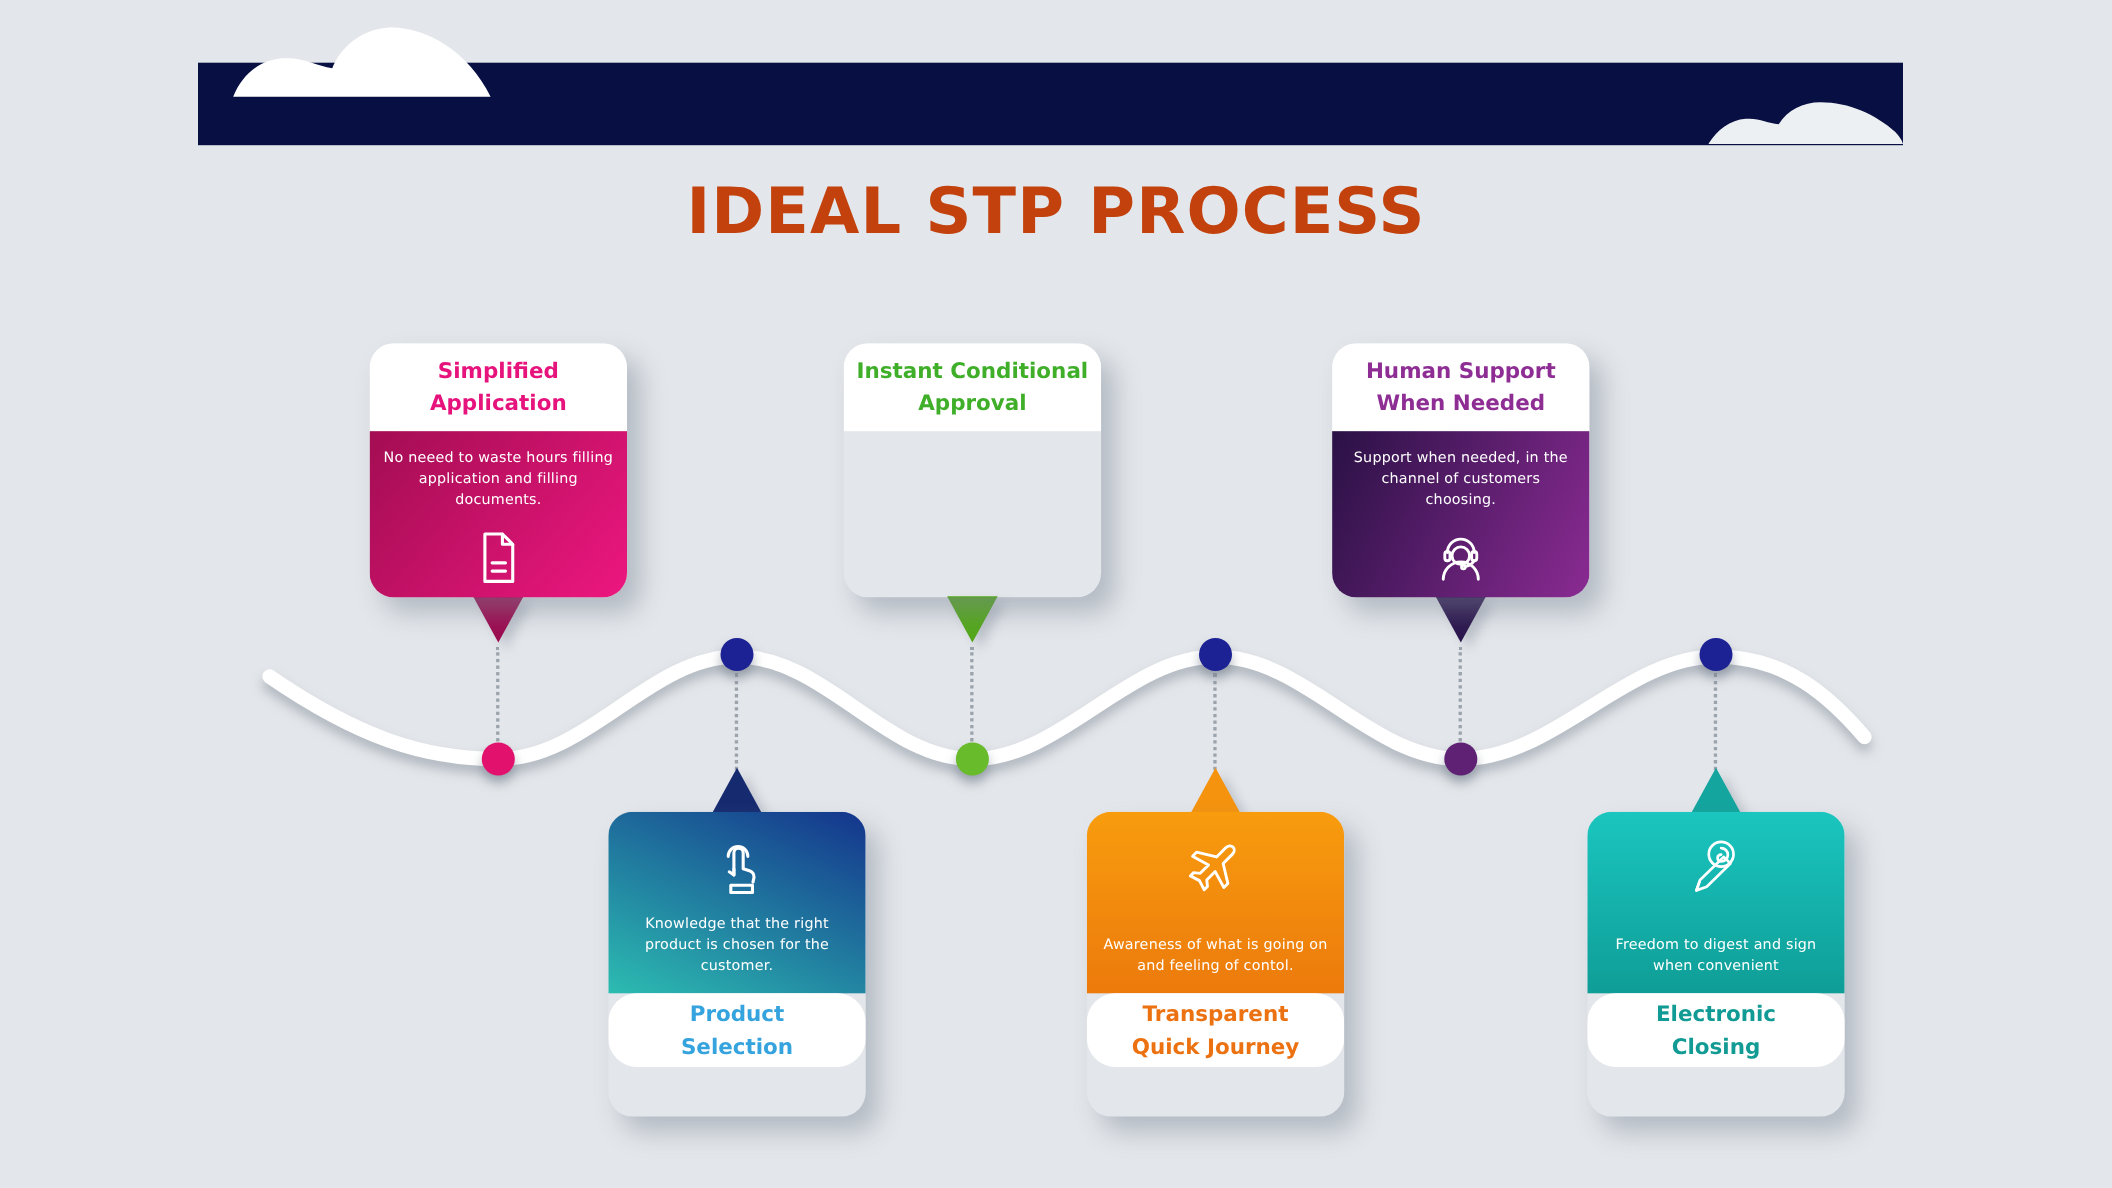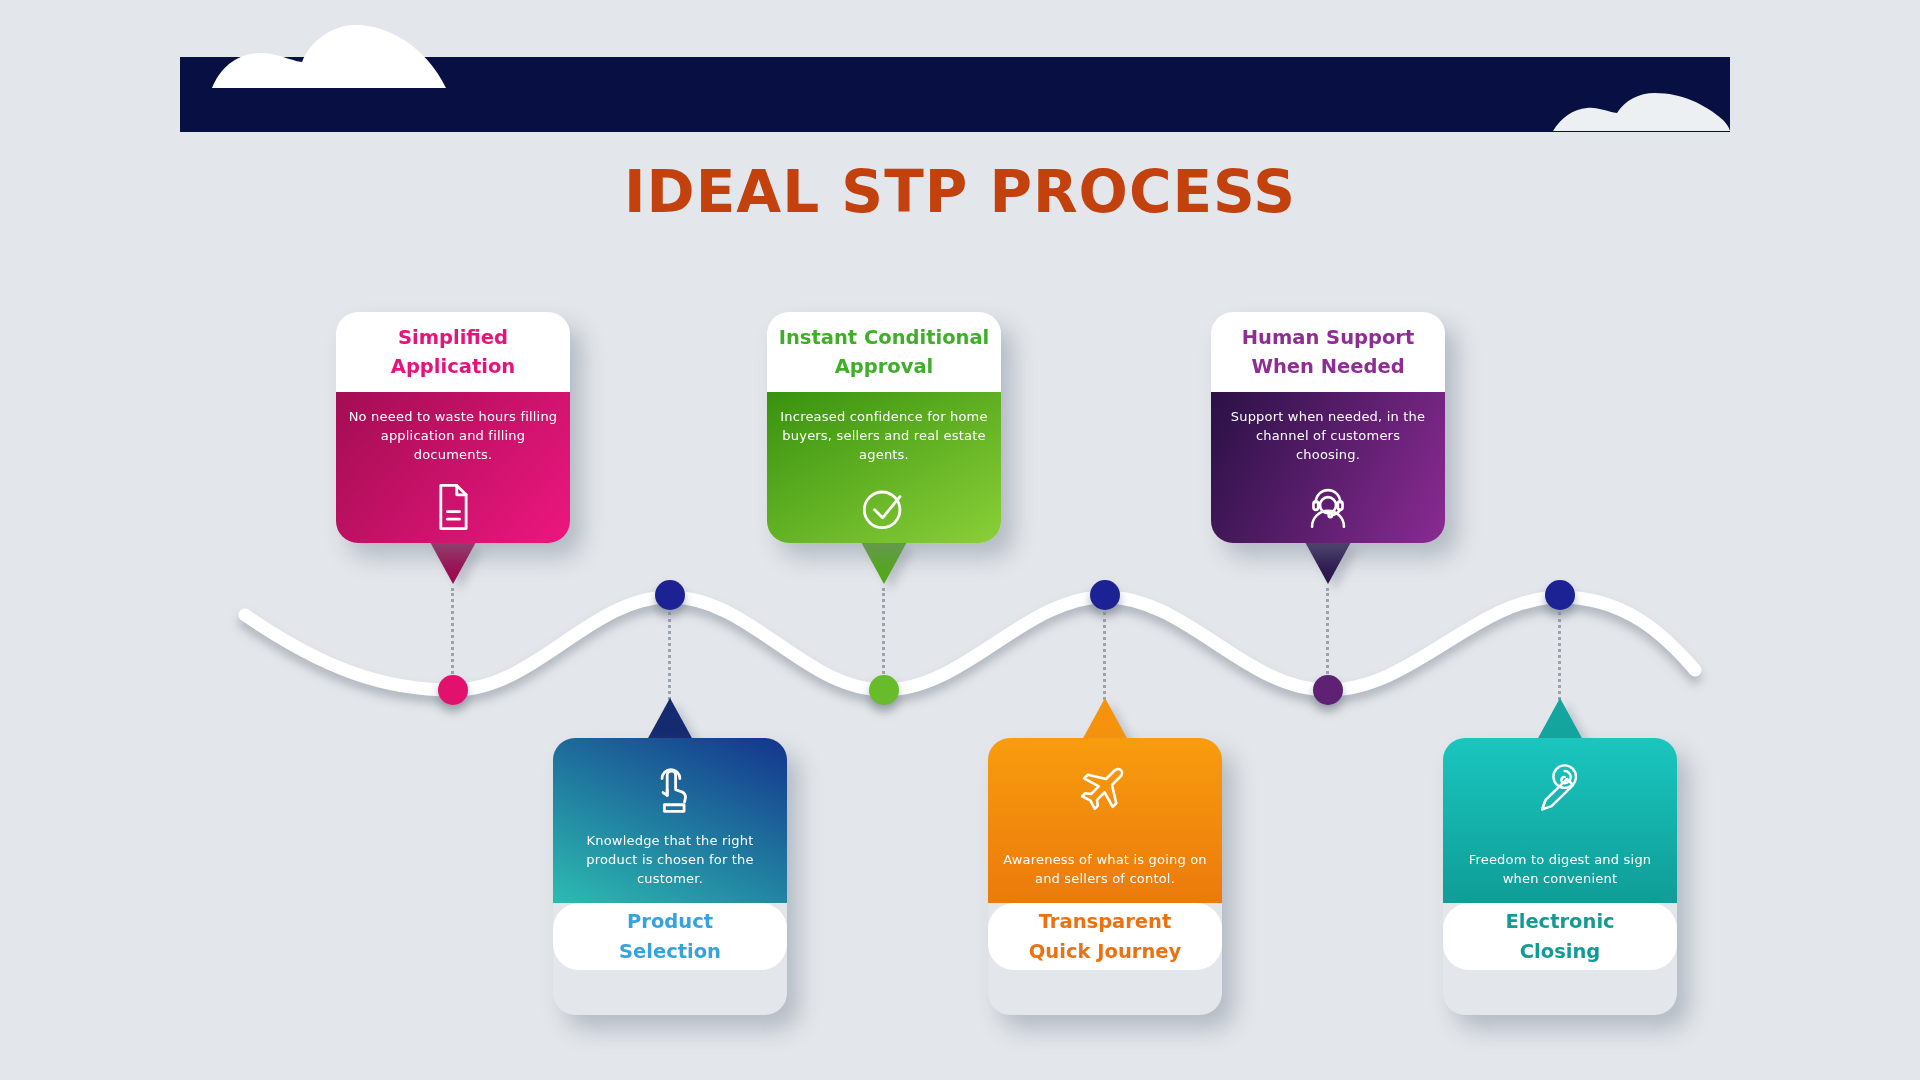--- a/index.html
+++ b/index.html
@@ -142,47 +142,38 @@
       </div>
     </div>
   </div>
 
   <div class="step top s3" style="--accent: #3fae29; --g1: #38920f; --g2: #8ed23a; --pointer: #54a71c; --dot: #68bb2a;">
     <div class="card">
       <div class="card-head">
         <span class="title-line">Instant Conditional</span>
         <span class="title-line">Approval</span>
       </div>
-      <div class="card-body">
-        <p class="body-text">Increased confidence for home buyers, sellers and real estate agents.</p>
-        <span class="icon icon-wrap">
-          <svg viewBox="0 0 64 64" stroke-width="3">
-            <circle cx="30" cy="35" r="19"></circle>
-            <path d="M22 35 l 8.5 8.5 L 49 21"></path>
-          </svg>
-        </span>
-      </div>
     </div>
     <div class="pointer down"></div>
     <div class="connector"></div>
     <div class="dot"></div>
   </div>
 
   <div class="step bottom s4" style="--accent: #ec7211; --g1: #f89c0e; --g2: #ec7a0c; --pointer: #f5930e; --dot: #1c2193;">
     <div class="dot"></div>
     <div class="connector"></div>
     <div class="pointer up"></div>
     <div class="card">
       <div class="card-body">
         <span class="icon icon-wrap">
           <svg viewBox="0 0 64 64" stroke-width="2.8">
             <path transform="rotate(45 32 32)" d="M32 8 c2.5 0 4.5 2.2 4.5 5.5 V 26 l 17 10.5 v 5.5 L 36.5 37 v 11.5 l 5 4 V 57 L 32 54 l -9.5 3 v -4.5 l 5 -4 V 37 L 10.5 42 v -5.5 L 27.5 26 V 13.5 C 27.5 10.2 29.5 8 32 8 Z"></path>
           </svg>
         </span>
-        <p class="body-text">Awareness of what is going on and sellers of contol.</p>
+        <p class="body-text">Awareness of what is going on and feeling of contol.</p>
       </div>
       <div class="card-foot">
         <span class="title-line">Transparent</span>
         <span class="title-line">Quick Journey</span>
       </div>
     </div>
   </div>
 
   <div class="step top s5" style="--accent: #8e2d93; --g1: #2a1145; --g2: #8c2b94; --pointer: #2c164e; --dot: #5e2173;">
     <div class="card">

